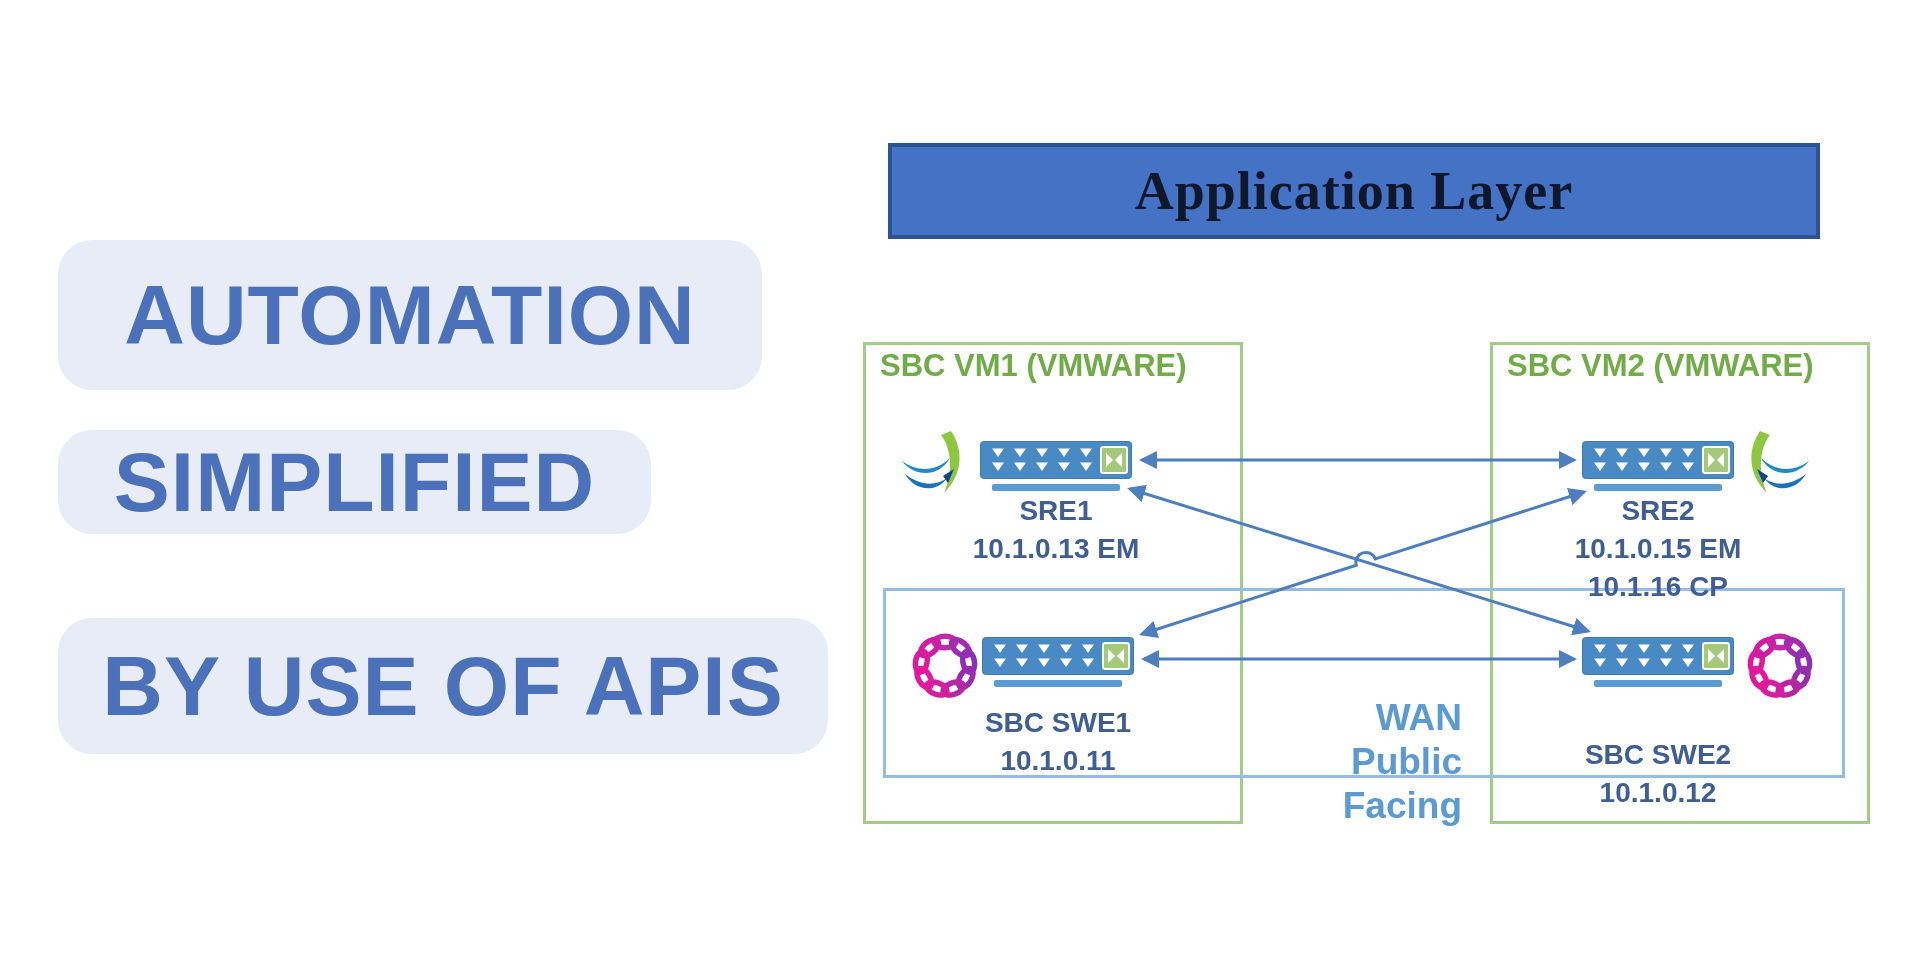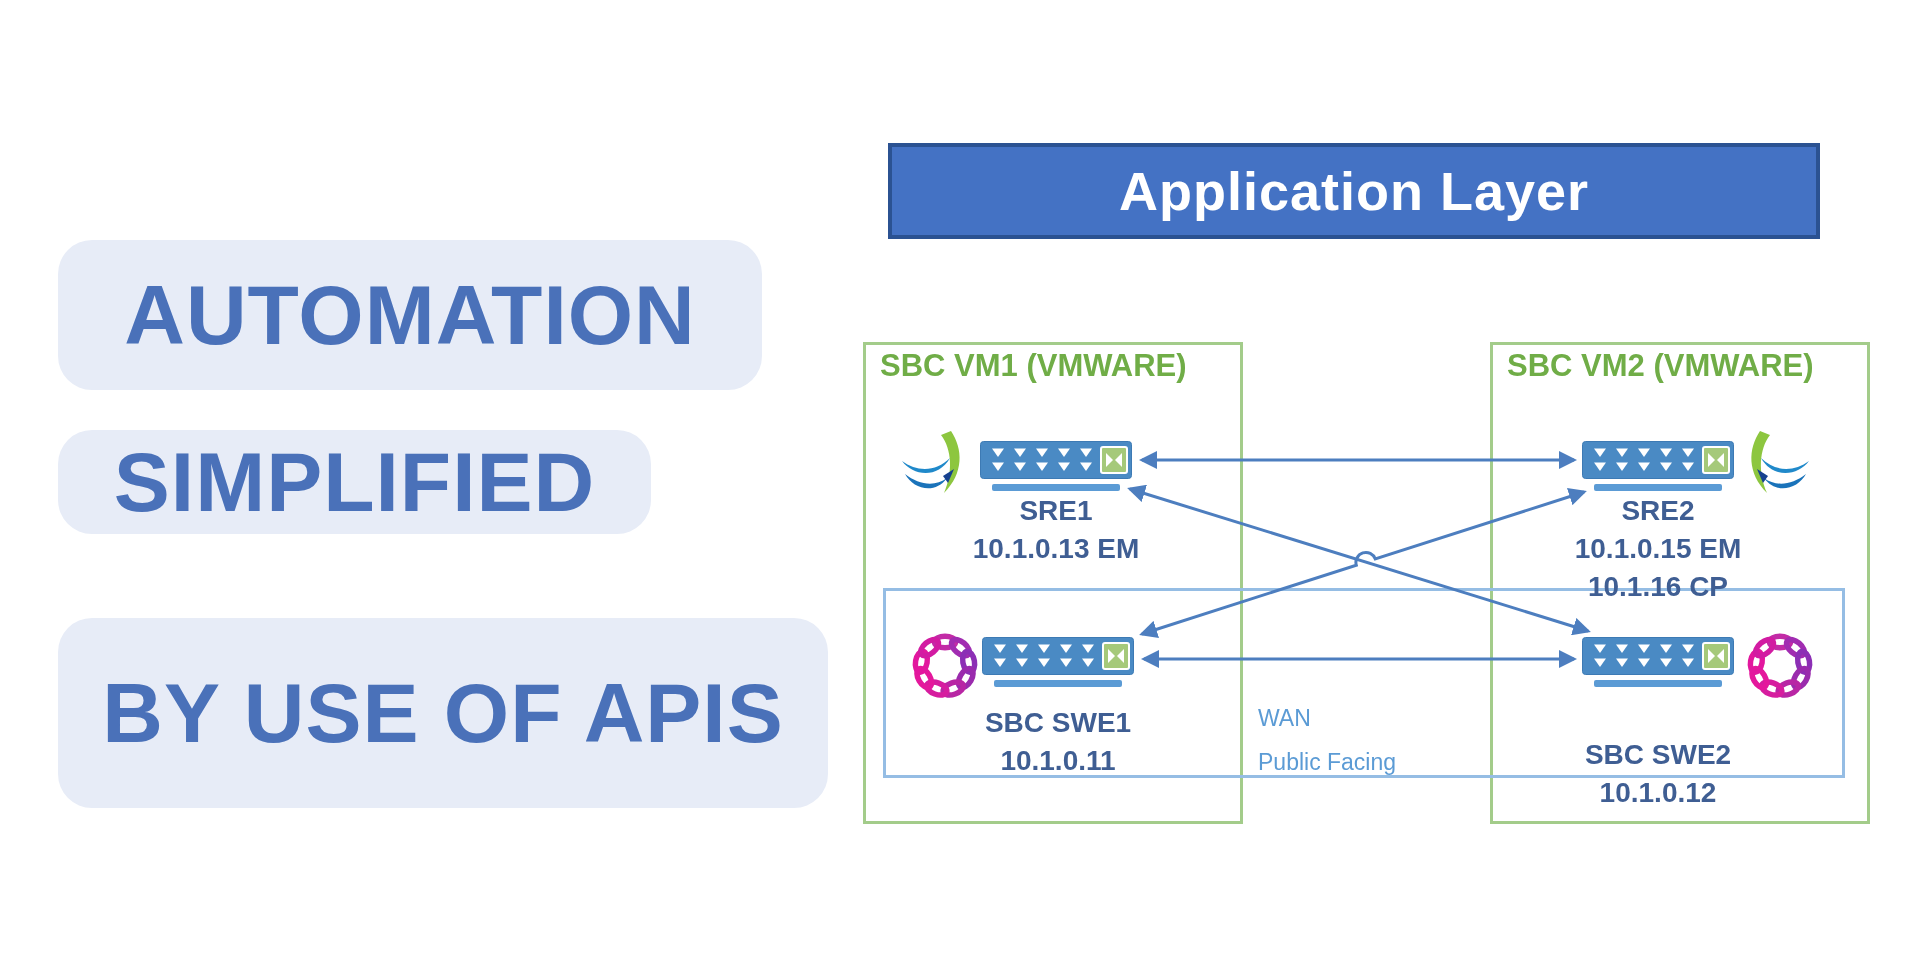--- a/index.html
+++ b/index.html
@@ -5,37 +5,37 @@
   html,body{margin:0;padding:0;background:#ffffff;}
   .canvas{position:relative;width:1920px;height:960px;background:#ffffff;overflow:hidden;
           font-family:"Liberation Sans",sans-serif;}
 
   
   .pill{position:absolute;background:#e7ecf7;border-radius:34px;display:flex;
         align-items:center;justify-content:center;}
   .pill span{color:#4a71b9;font-weight:bold;font-size:84px;letter-spacing:1px;white-space:nowrap;}
   .pill-1{left:58px;top:240px;width:704px;height:150px;justify-content:center;}
   .pill-2{left:58px;top:430px;width:593px;height:104px;}
-  .pill-3{left:58px;top:618px;width:770px;height:190px;text-align:right;}
+  .pill-3{left:58px;top:618px;width:770px;height:136px;text-align:right;}
 
   
   .app-bar{position:absolute;left:888px;top:143px;width:932px;height:96px;background:#4472c4;
            border:4px solid #2b5292;box-sizing:border-box;display:flex;align-items:center;justify-content:center;}
-  .app-bar span{color:#ffffff;font-weight:bold;font-size:54px;letter-spacing:1px;}
+  .app-bar span{color:#0f172a;font-weight:bold;font-size:54px;letter-spacing:1px;font-family:Liberation Serif, serif;}
 
   .vm-box{position:absolute;top:342px;width:380px;height:482px;border:3px solid #a3cc8a;
           box-sizing:border-box;background:transparent;}
   .vm-box .vm-text{margin:0 0 0 14px;color:#70ad47;font-weight:bold;font-size:31px;line-height:42px;}
   .vm-1{left:863px;} .vm-2{left:1490px;}
 
   .wan-box{position:absolute;left:883px;top:588px;width:962px;height:190px;
            border:3px solid #95bde4;box-sizing:border-box;}
 
-  .wan-label{position:absolute;left:1258px;top:696px;width:204px;text-align:left;
-             color:#5b9bd5;font-weight:normal;font-size:23px;line-height:44px;}
+  .wan-label{position:absolute;left:1258px;top:696px;width:204px;text-align:right;
+             color:#5b9bd5;font-weight:bold;font-size:37px;line-height:44px;}
 
   
   .appliance{position:absolute;}
   .base{position:absolute;width:128px;height:7px;background:#5b9bd5;border-radius:2px;}
   .node-label{position:absolute;width:200px;text-align:center;color:#3f5e93;
               font-weight:bold;font-size:28px;line-height:38px;}
   .logo{position:absolute;}
 
   svg.overlay{position:absolute;left:0;top:0;pointer-events:none;}
   .hidden-defs{position:absolute;width:0;height:0;overflow:hidden;}

